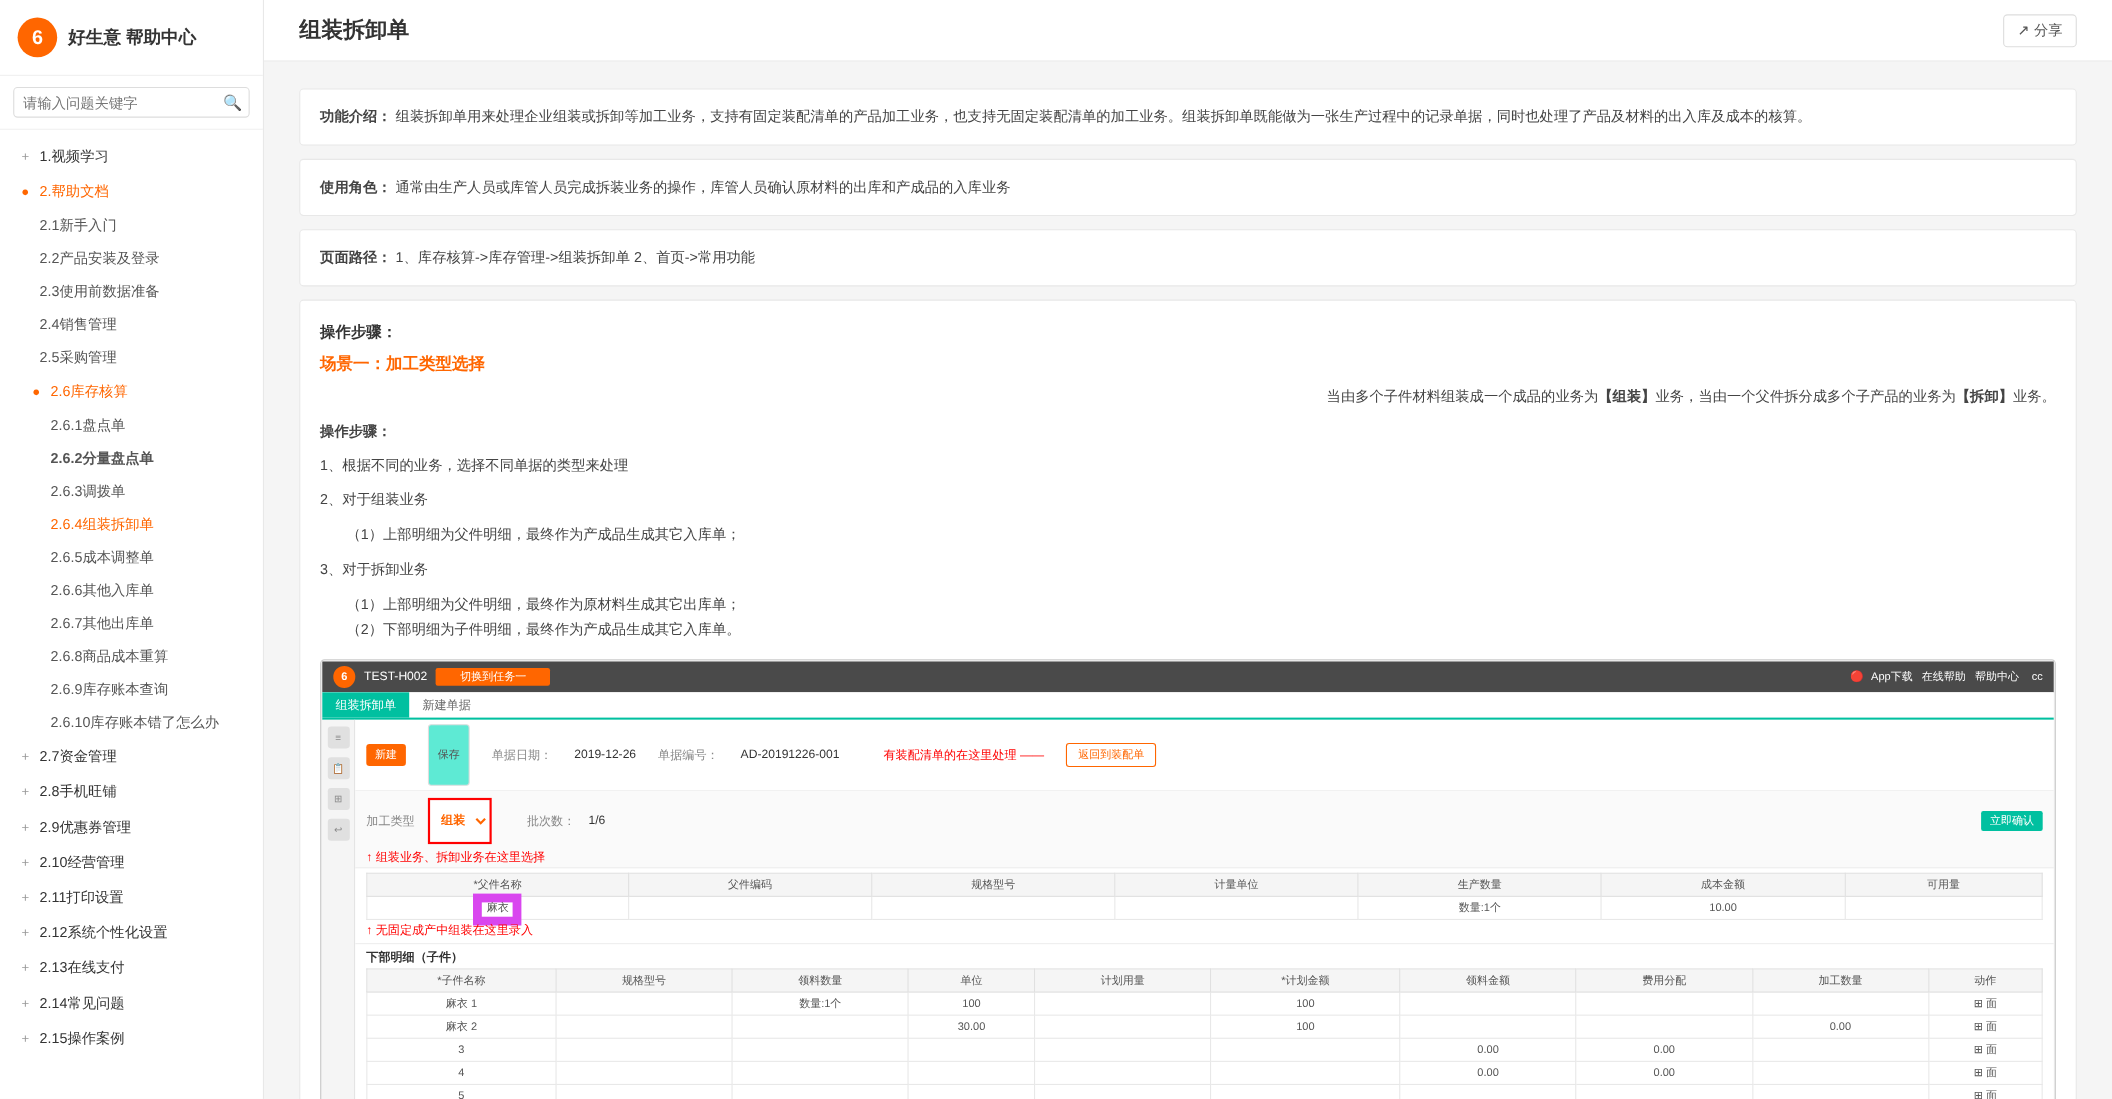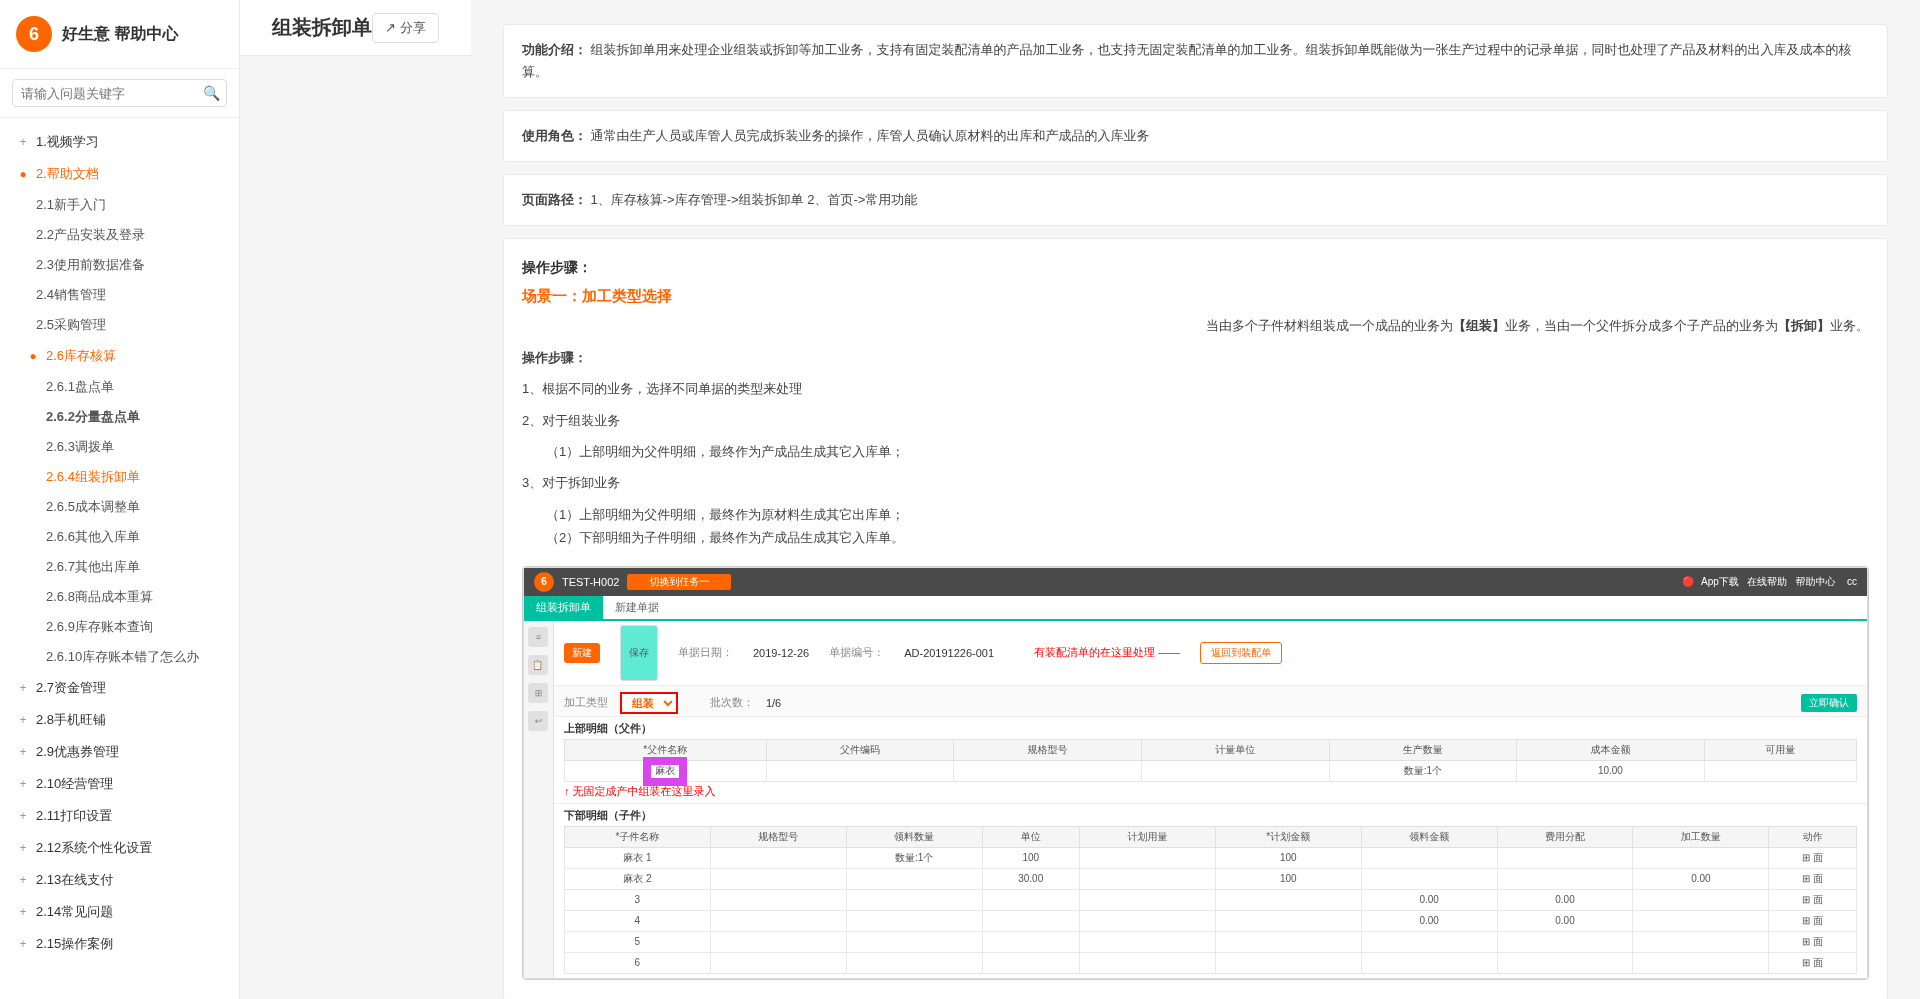--- a/index.html
+++ b/index.html
@@ -111,21 +111,21 @@
       cursor: pointer;
       font-size: 13px;
       color: #555;
     }
     .nav-sub-item.active { color: #f60; font-weight: 500; }
 
     
     #main {
       flex: 1;
       display: flex;
-      flex-direction: row;
+      flex-direction: column;
       overflow: hidden;
       background: #f5f5f5;
     }
 
     #top-bar {
       display: flex;
       align-items: center;
       justify-content: space-between;
       padding: 0 32px;
       height: 56px;
@@ -502,33 +502,33 @@
 
                 <span style="color:#f00;font-size:11px;margin-left:20px;">有装配清单的在这里处理 ——</span>
                 <button class="process-btn">返回到装配单</button>
 
                 <span style="color:#f00;font-size:10px;position:absolute;right:80px;bottom:-16px;">启用处理</span>
               </div>
 
               <div style="position:relative;padding:6px 10px 2px 10px;background:#fafafa;border-bottom:1px solid #eee;">
                 <div style="display:flex;align-items:center;gap:12px;font-size:11px;">
                   <span style="color:#888;">加工类型</span>
-                  <select style="border:2px solid #f00;background:#fff;padding:2px 6px;font-size:11px;color:#f60;font-weight:bold;">
+                  <select style="border:2px solid #f00;background:#fff;padding:12px 6px;font-size:11px;color:#f60;font-weight:bold;">
                     <option>组装</option>
                     <option>拆卸</option>
                   </select>
                   <span style="color:#888;margin-left:20px;">批次数：</span>
                   <span style="color:#333;">1/6</span>
                   <button style="background:#00c0a0;color:#fff;border:none;padding:2px 8px;border-radius:2px;font-size:10px;margin-left:auto;">立即确认</button>
                 </div>
 
+                <div style="color:#f00;font-size:11px;margin-top:4px;">↑ 组装业务、拆卸业务在这里选择</div>
               </div>
 
               <div style="padding:4px 10px;background:#fff;">
-                <div style="font-size:11px;color:#333;margin-bottom:3px;font-weight:bold;">上部明细（父件）</div>
                 <table class="fake-table" style="width:100%;">
                   <thead>
                     <tr>
                       <th>*父件名称</th>
                       <th>父件编码</th>
                       <th>规格型号</th>
                       <th>计量单位</th>
                       <th>生产数量</th>
                       <th>成本金额</th>
                       <th>可用量</th>

